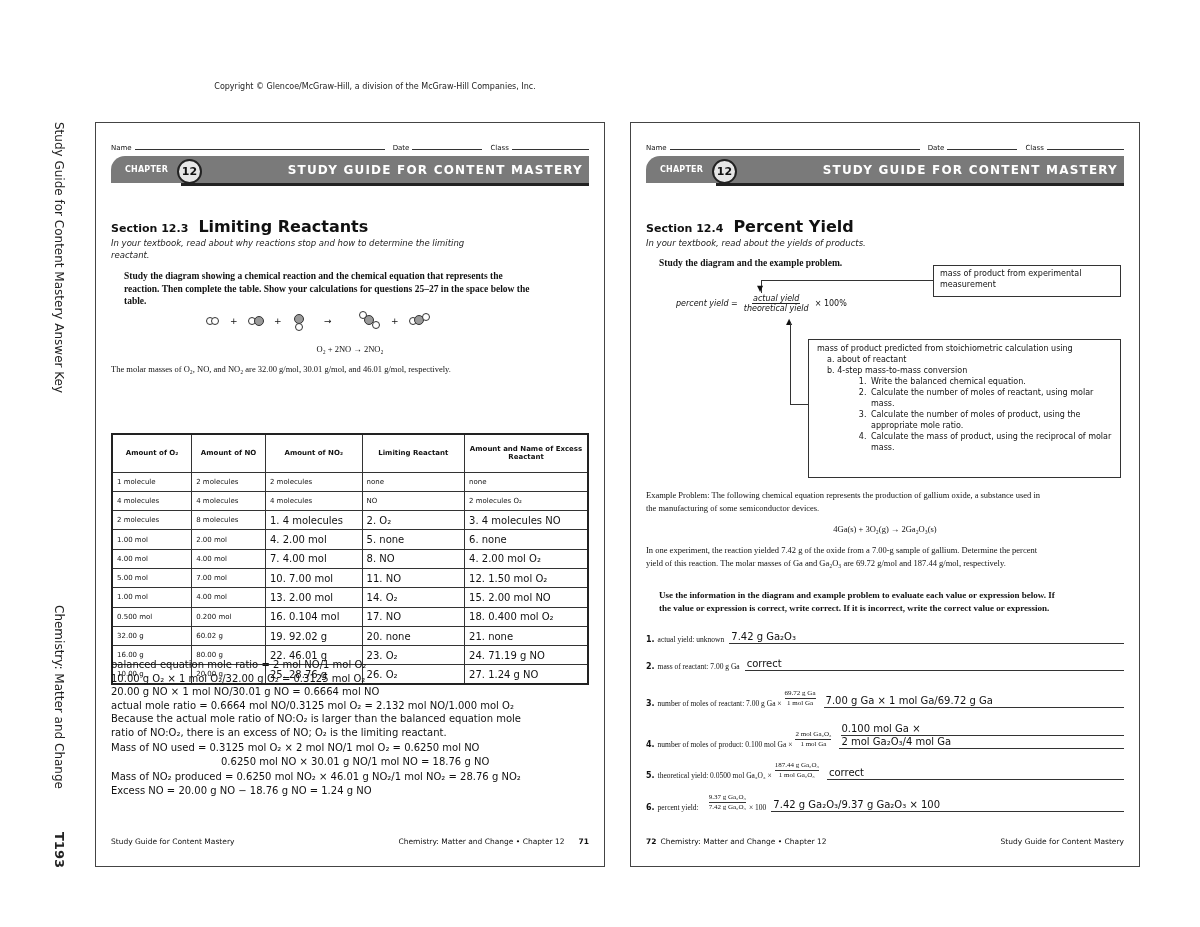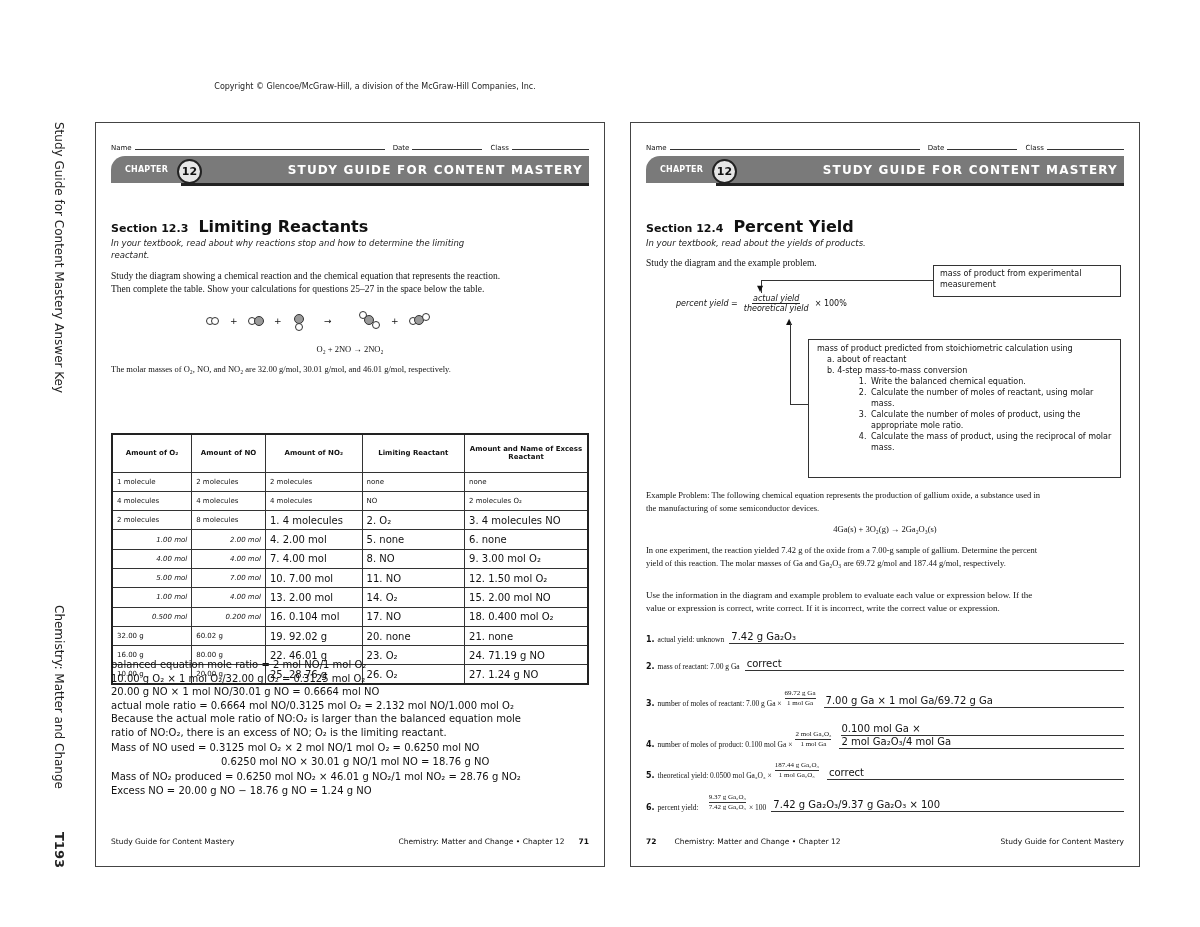--- a/index.html
+++ b/index.html
@@ -25,36 +25,36 @@
   .banner .bg { position: absolute; left: 0; right: 0; top: 0; height: 27px; background: #7a7a7a; border-top-left-radius: 14px; }
   .banner .under { position: absolute; left: 70px; right: 0; top: 27px; height: 3px; background: #222; }
   .banner .chap { position: absolute; left: 14px; top: 9px; font-size: 8px; font-weight: bold; color: #fff; letter-spacing: 0.2px; }
   .banner .num { position: absolute; left: 66px; top: 3px; width: 25px; height: 25px; border-radius: 50%; background: #e6e6e6; border: 2px solid #222; font-size: 11px; font-weight: bold; text-align: center; line-height: 21px; color: #111; }
   .banner .title { position: absolute; right: 6px; top: 7px; font-size: 12px; font-weight: bold; color: #fff; letter-spacing: 1.2px; }
 
   .sec-head { position: absolute; left: 15px; top: 94px; white-space: nowrap; }
   .sec-head .sl { font-size: 11px; font-weight: bold; margin-right: 5px; }
   .sec-head .st { font-size: 16px; font-weight: bold; }
   .intro { position: absolute; left: 15px; font-size: 8.5px; font-style: italic; line-height: 12px; color: #222; }
-  .instr { position: absolute; left: 15px; font-size: 9.5px; font-weight: normal; line-height: 12.5px; font-family: "Liberation Serif", serif; }
+  .instr { position: absolute; left: 28px; font-size: 9.5px; font-weight: bold; line-height: 12.5px; font-family: "Liberation Serif", serif; }
   .body-txt { position: absolute; left: 15px; font-size: 8.5px; line-height: 12.5px; font-family: "Liberation Serif", serif; }
 
   
   .molecules { position: absolute; left: 110px; top: 190px; width: 240px; height: 28px; }
   .atom { position: absolute; border-radius: 50%; border: 1px solid #333; }
   .atom.w { background: #fff; width: 8px; height: 8px; }
   .atom.g { background: #9a9a9a; width: 10px; height: 10px; }
   .mplus { position: absolute; top: 3px; font-size: 9px; }
   .equation { position: absolute; left: 0; right: 0; top: 221px; text-align: center; font-size: 8.5px; font-family: "Liberation Serif", serif; }
 
   
   .tbl { position: absolute; left: 15px; top: 272px; width: 478px; border-collapse: collapse; border: 2px solid #222; border-top-left-radius: 8px; margin-top: 38px; }
   .tbl th, .tbl td { border: 1px solid #333; font-size: 7px; padding: 0 4px; height: 19.3px; text-align: left; vertical-align: middle; }
   .tbl th { font-weight: bold; height: 38px; text-align: center; font-size: 7px; }
-  .tbl td.c { text-align: right; font-style: italic; }
+  .tbl td.c { text-align: left; }
   .tbl td.ans { font-size: 10px; }
   .tbl col.c1 { width: 80px; }
   .tbl col.c2 { width: 74px; }
   .tbl col.c3 { width: 97px; }
   .tbl col.c4 { width: 103px; }
   .tbl col.c5 { width: 124px; }
 
   .work { position: absolute; left: 15px; top: 535px; font-size: 10px; line-height: 13.5px; }
   .work div { white-space: nowrap; }
   .work .gap { margin-top: 2px; }
@@ -180,21 +180,21 @@
           <td class="c">2.00 mol</td>
           <td class="ans">4. 2.00 mol</td>
           <td class="ans">5. none</td>
           <td class="ans">6. none</td>
         </tr>
         <tr>
           <td class="c">4.00 mol</td>
           <td class="c">4.00 mol</td>
           <td class="ans">7. 4.00 mol</td>
           <td class="ans">8. NO</td>
-          <td class="ans">9. 3.00 mol O₂</td>
+          <td class="ans">4. 2.00 mol O₂</td>
         </tr>
         <tr>
           <td class="c">5.00 mol</td>
           <td class="c">7.00 mol</td>
           <td class="ans">10. 7.00 mol</td>
           <td class="ans">11. NO</td>
           <td class="ans">12. 1.50 mol O₂</td>
         </tr>
         <tr>
           <td class="c">1.00 mol</td>
@@ -357,16 +357,16 @@
     <span>percent yield:</span>
     <span class="sfrac" style="margin-left:10px">
         <span class="n">9.37 g Ga₂O₃</span>
         <span>7.42 g Ga₂O₃</span>
       </span>
     <span>× 100</span>
     <span class="ansline">7.42 g Ga₂O₃/9.37 g Ga₂O₃ × 100</span>
   </div>
 
   <div class="footer">
-    <span><span class="pn" style="margin-left:0;margin-right:18px">72</span><span>Chemistry: Matter and Change • Chapter 12</span></span>
+    <span><span class="pn" style="margin-left:0;margin-right:4px">72</span><span>Chemistry: Matter and Change • Chapter 12</span></span>
     <span>Study Guide for Content Mastery</span>
   </div>
 </div>
 
 </body></html>

